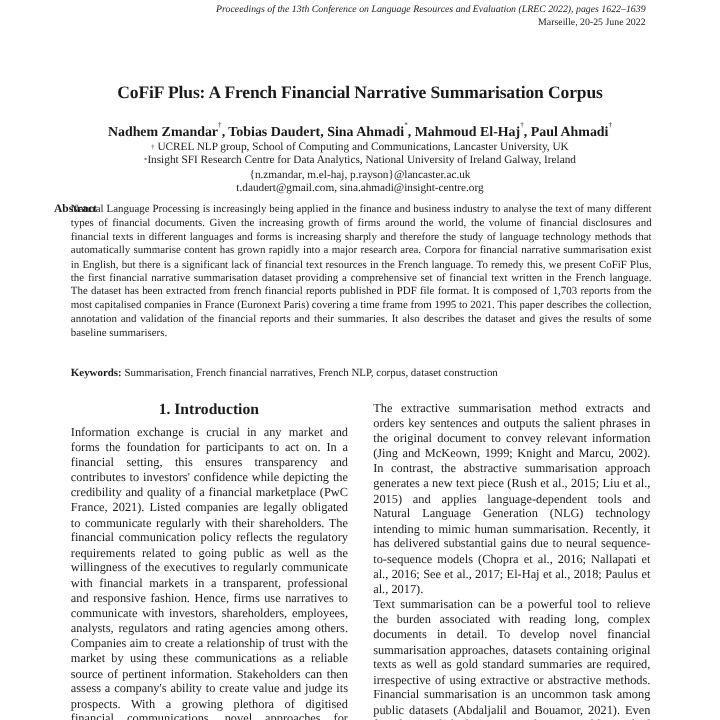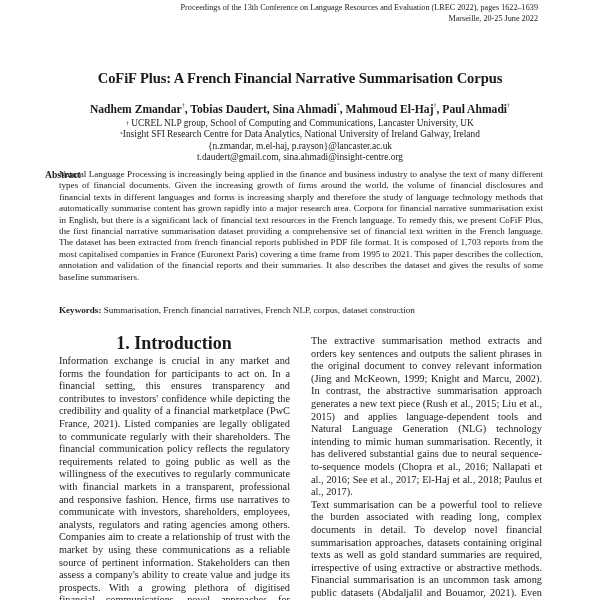--- a/index.html
+++ b/index.html
@@ -1,28 +1,28 @@
 <!DOCTYPE html>
 <html><head>
 <meta charset="utf-8">
 <style>
   html, body { margin:0; padding:0; background:#ffffff; }
   body { width:600px; height:600px; overflow:hidden; position:relative; font-family:"Liberation Serif", serif; color:#1a1a1a; }
   .header { position:absolute; right:62px; top:2px; text-align:right; font-size:8.2px; line-height:11.2px; color:#222; }
-  .header .proc { }
+  .header .proc { font-style:italic; }
   .title { position:absolute; left:0; width:600px; top:70px; text-align:center; font-weight:bold; font-size:14.6px; letter-spacing:-0.1px; }
   .authors { position:absolute; left:0; width:600px; top:103px; text-align:center; font-weight:bold; font-size:11.6px; }
   .authors sup { font-size:6px; font-weight:normal; vertical-align:top; position:relative; top:-1px; }
   .affil { position:absolute; left:0; width:600px; top:118px; text-align:center; font-size:9.4px; line-height:11.4px; }
   .affil sup { font-size:5.5px; vertical-align:top; }
   .abs-head { position:absolute; left:0; width:580px; top:169px; text-align:left; font-weight:bold; font-size:9.6px;padding-left:45px; }
   .abstract { position:absolute; left:59px; width:484px; top:169px; font-size:9.1px; line-height:11.4px; text-align:justify; }
   .keywords { position:absolute; left:59px; width:484px; top:305px; font-size:9.1px; }
   .keywords b { font-weight:bold; }
-  .sec-head { position:absolute; left:59px; width:230px; top:333px; text-align:center; font-weight:bold; font-size:18px; }
+  .sec-head { position:absolute; left:59px; width:230px; top:333px; text-align:center; font-weight:bold; font-size:13px; }
   .col { position:absolute; font-size:10.3px; line-height:12.6px; text-align:justify; hyphens:auto; }
   .col-left { left:59px; width:231px; top:355px; }
   .col-right { left:311px; width:231px; top:335px; }
   .col p { margin:0; }
 </style>
 </head>
 <body>
 
 <div class="header">
   <div class="proc">Proceedings of the 13th Conference on Language Resources and Evaluation (LREC 2022), pages 1622–1639</div>

